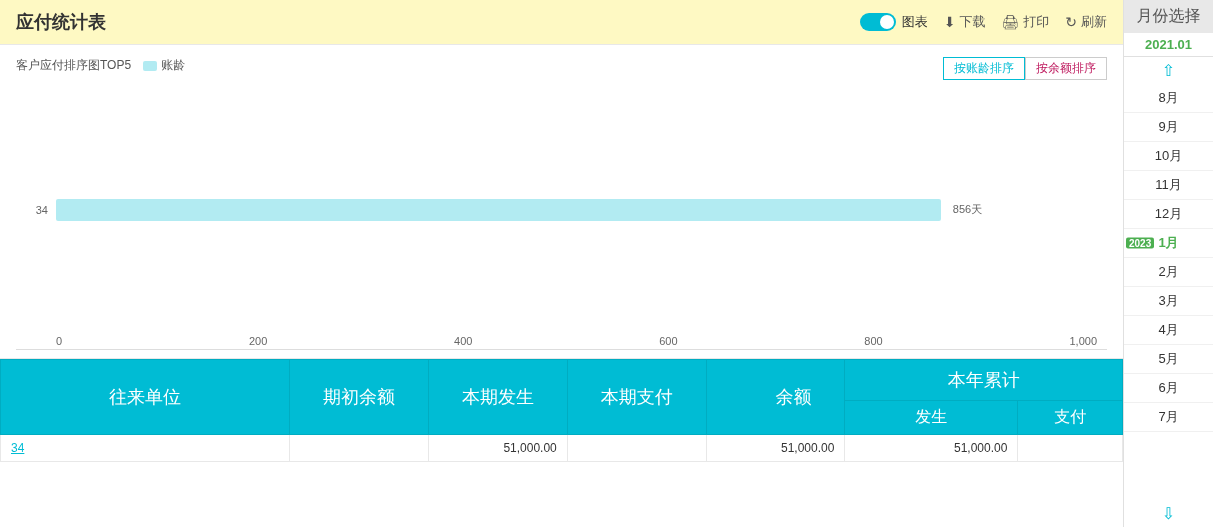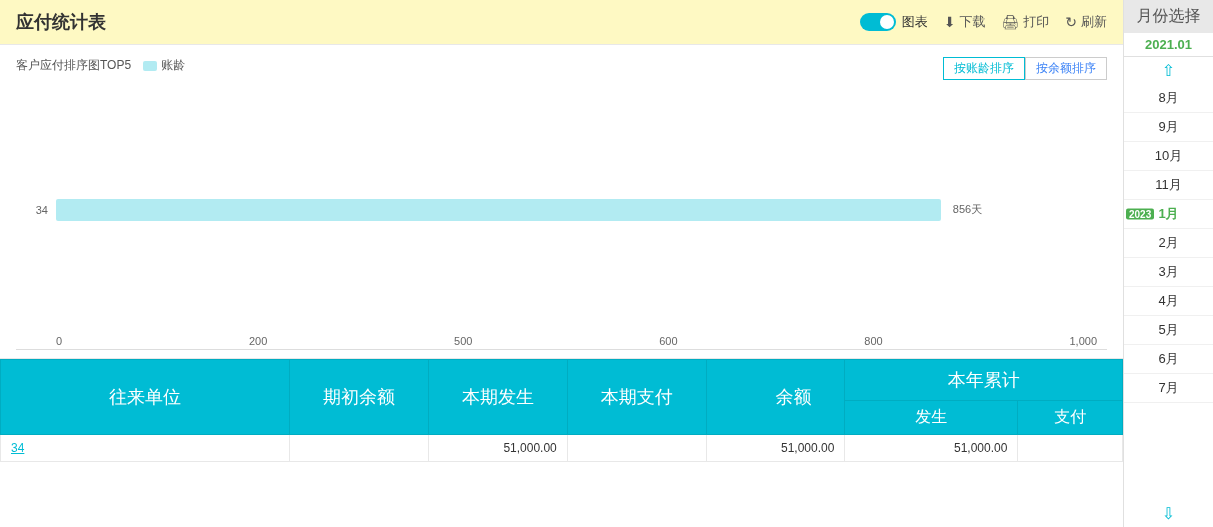--- a/index.html
+++ b/index.html
@@ -18,21 +18,21 @@
     .toggle-switch::after { content: ''; width: 14px; height: 14px; background: #fff; border-radius: 50%; position: absolute; top: 2px; right: 2px; }
     .action-btn { display: flex; align-items: center; gap: 4px; cursor: pointer; color: #555; font-size: 13px; }
     .icon-sym { font-size: 14px; }
 
     
     .chart-section { padding: 12px 16px 8px 16px; background: #fff; border-bottom: 1px solid #e8e8e8; flex-shrink: 0; }
     .chart-legend { display: flex; align-items: center; gap: 12px; margin-bottom: 10px; font-size: 12px; color: #555; }
     .legend-item { display: flex; align-items: center; gap: 4px; }
     .legend-box { width: 14px; height: 10px; background: #b2ebf2; border-radius: 2px; }
     .chart-sort-btns { float: right; display: flex; gap: 0; }
-    .sort-btn { padding: 2px 10px; border: 1px solid #ccc; cursor: pointer; font-size: 12px; color: #3b82f6; background: #fff; }
+    .sort-btn { padding: 2px 10px; border: 1px solid #ccc; cursor: pointer; font-size: 12px; color: #be185d; background: #fff; }
     .sort-btn.active { color: #00bcd4; border-color: #00bcd4; }
     .chart-top { display: flex; justify-content: space-between; align-items: flex-start; margin-bottom: 6px; }
     .chart-canvas { position: relative; height: 260px; border-bottom: 1px solid #ddd; }
     .chart-inner { position: absolute; left: 40px; right: 10px; top: 0; bottom: 0; }
     .chart-bar-area { position: absolute; top: 0; left: 0; right: 0; bottom: 20px; }
     .bar-row { position: absolute; display: flex; align-items: center; gap: 12px; }
     .bar { height: 22px; background: #b2ebf2; border-radius: 2px; position: relative; }
     .bar-end-label { font-size: 11px; color: #666; white-space: nowrap; }
     .x-axis { position: absolute; bottom: 0; left: 0; right: 0; height: 20px; display: flex; justify-content: space-between; align-items: flex-end; font-size: 11px; color: #666; padding: 0 0 2px 0; }
 
@@ -111,21 +111,21 @@
 
             <div class="bar-row" style="top: calc(50% - 11px); left: 0; right: 0;">
               <div class="bar" style="width: 85%; min-width: 200px;"></div>
               <span class="bar-end-label">856天</span>
             </div>
           </div>
 
           <div class="x-axis">
             <span>0</span>
             <span>200</span>
-            <span>500</span>
+            <span>400</span>
             <span>600</span>
             <span>800</span>
             <span>1,000</span>
           </div>
         </div>
       </div>
     </div>
 
     <div class="table-section">
       <table>
@@ -160,20 +160,21 @@
 
   <div class="sidebar">
     <div class="sidebar-header">月份选择</div>
     <div class="sidebar-year">2021.01</div>
     <div class="sidebar-nav-btn">⇧</div>
     <div class="sidebar-months" id="sidebar-months-container">
     <div class="month-item">8月</div>
         <div class="month-item">9月</div>
         <div class="month-item">10月</div>
         <div class="month-item">11月</div>
+        <div class="month-item">12月</div>
         <div class="month-item year-marker"><span class="year-badge">2023</span>1月</div>
         <div class="month-item">2月</div>
         <div class="month-item">3月</div>
         <div class="month-item">4月</div>
         <div class="month-item">5月</div>
         <div class="month-item">6月</div>
         <div class="month-item">7月</div>
       </div>
     <div class="sidebar-nav-btn">⇩</div>
   </div>

